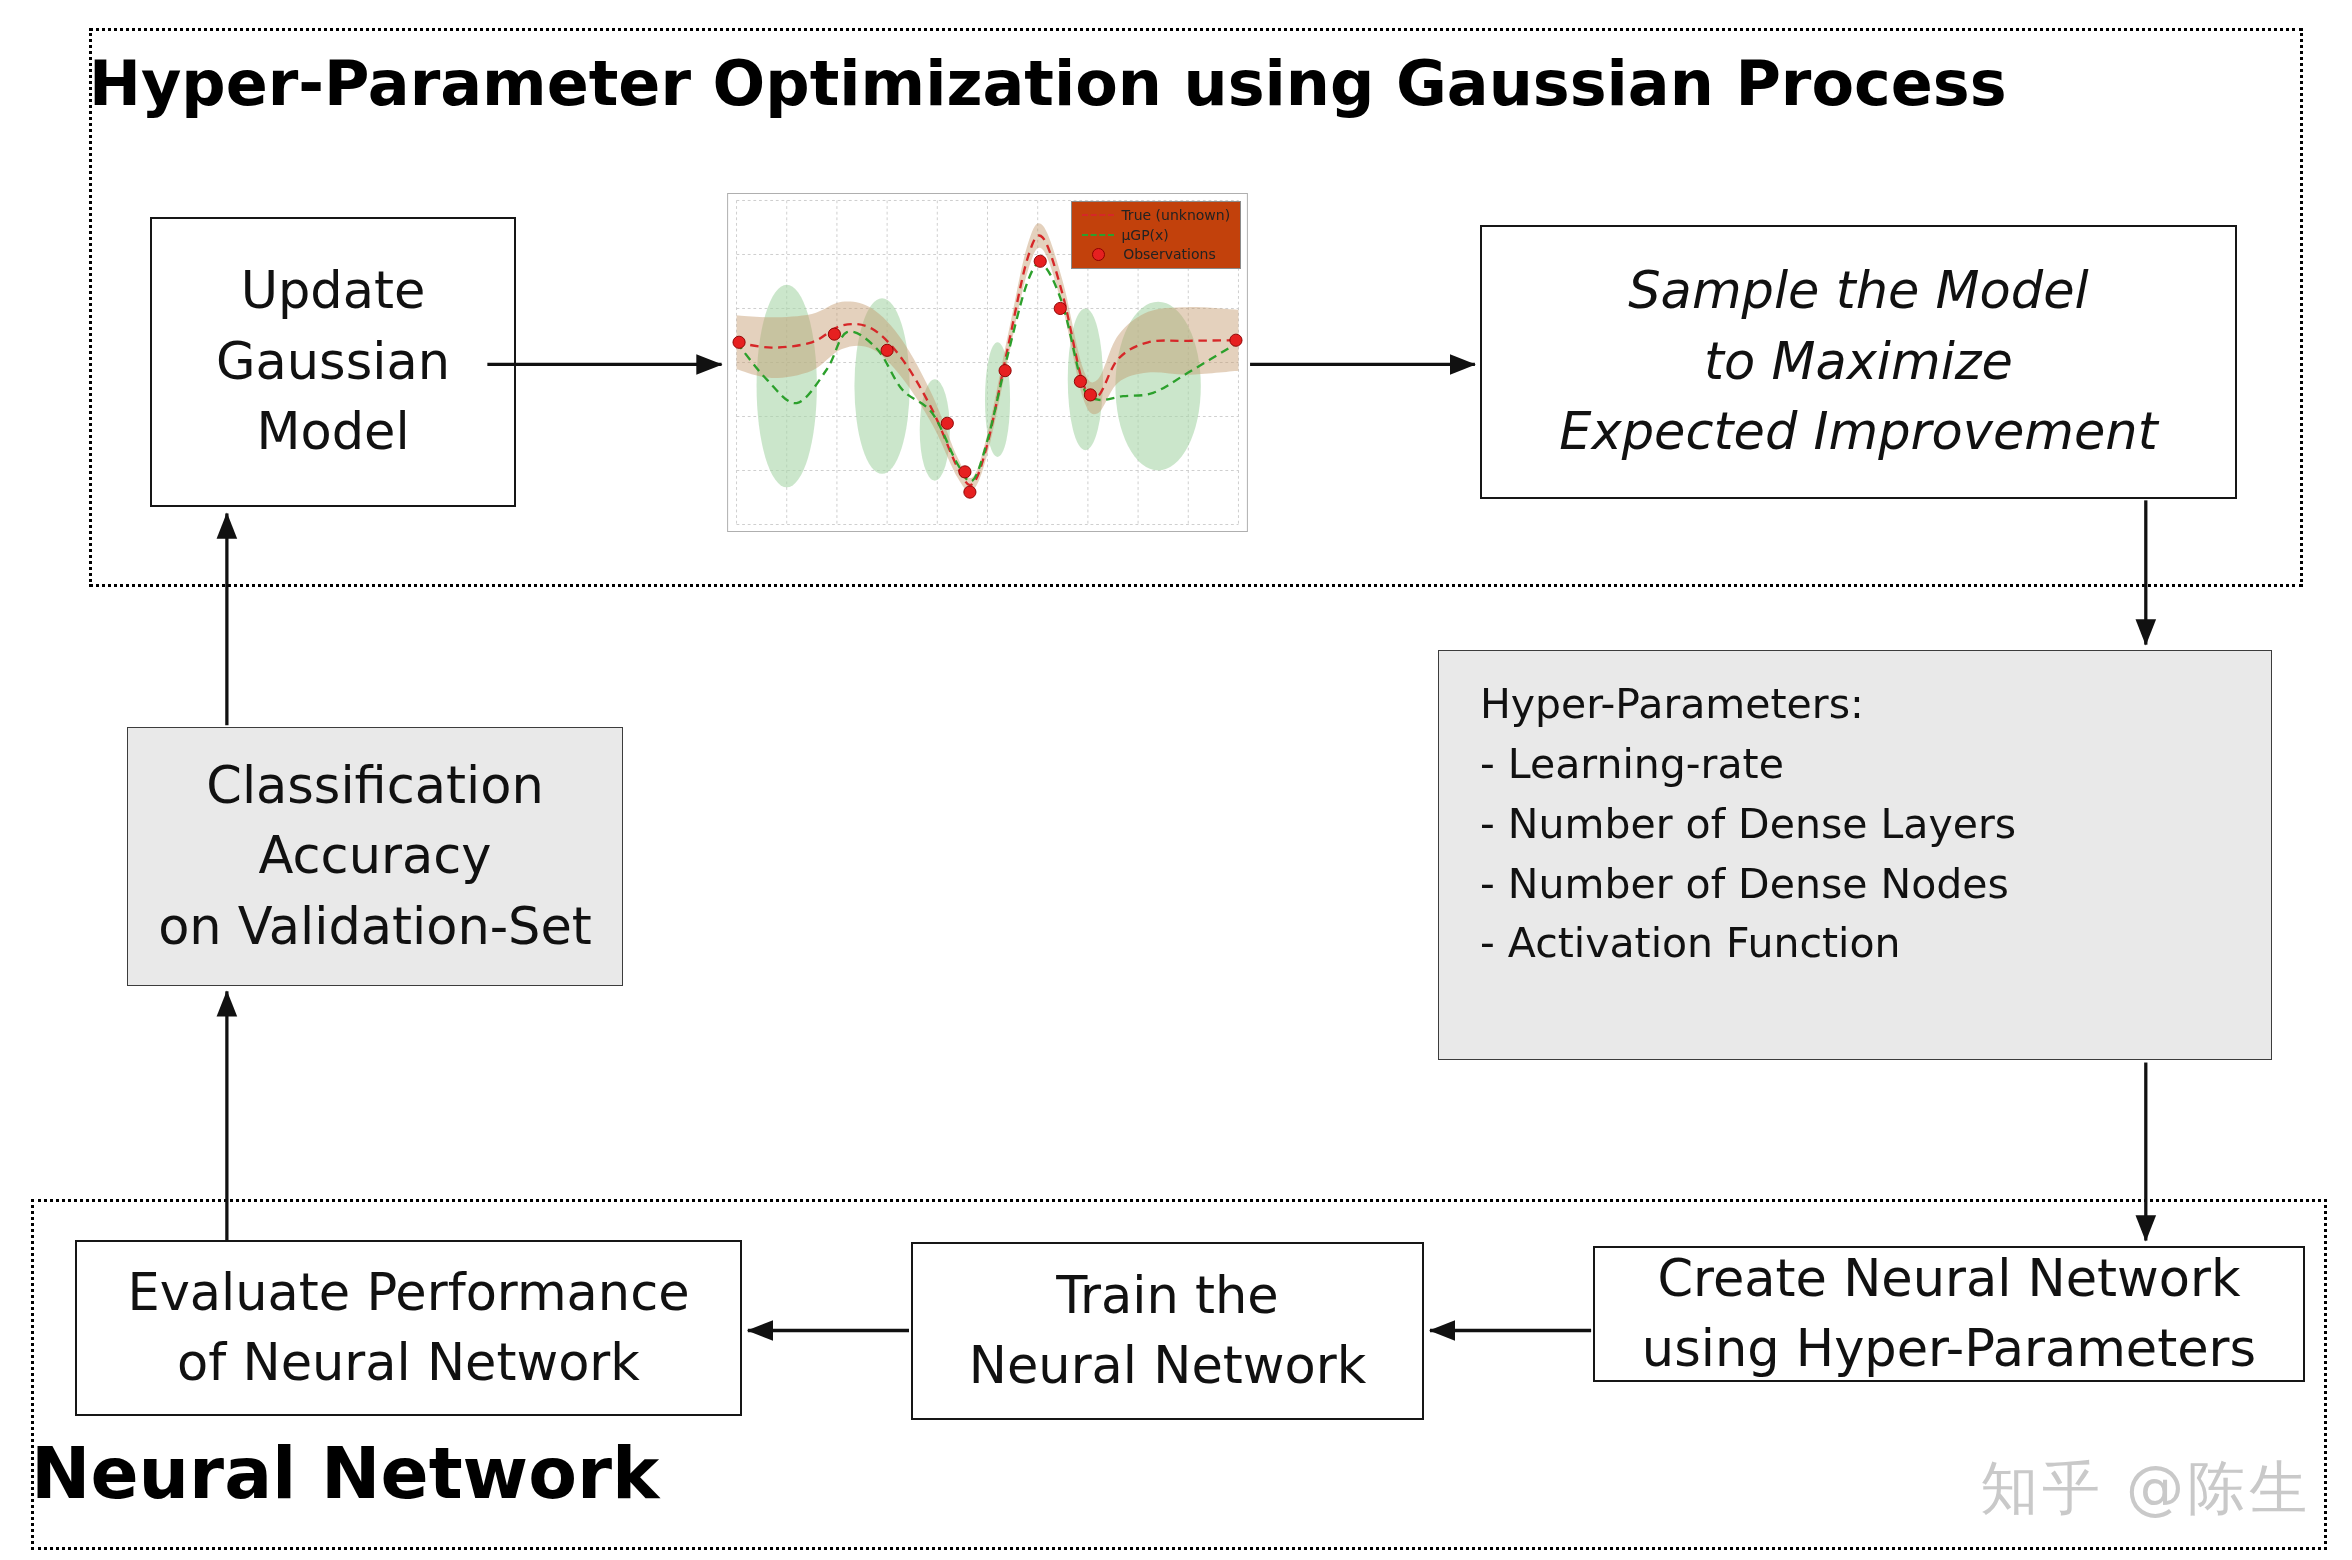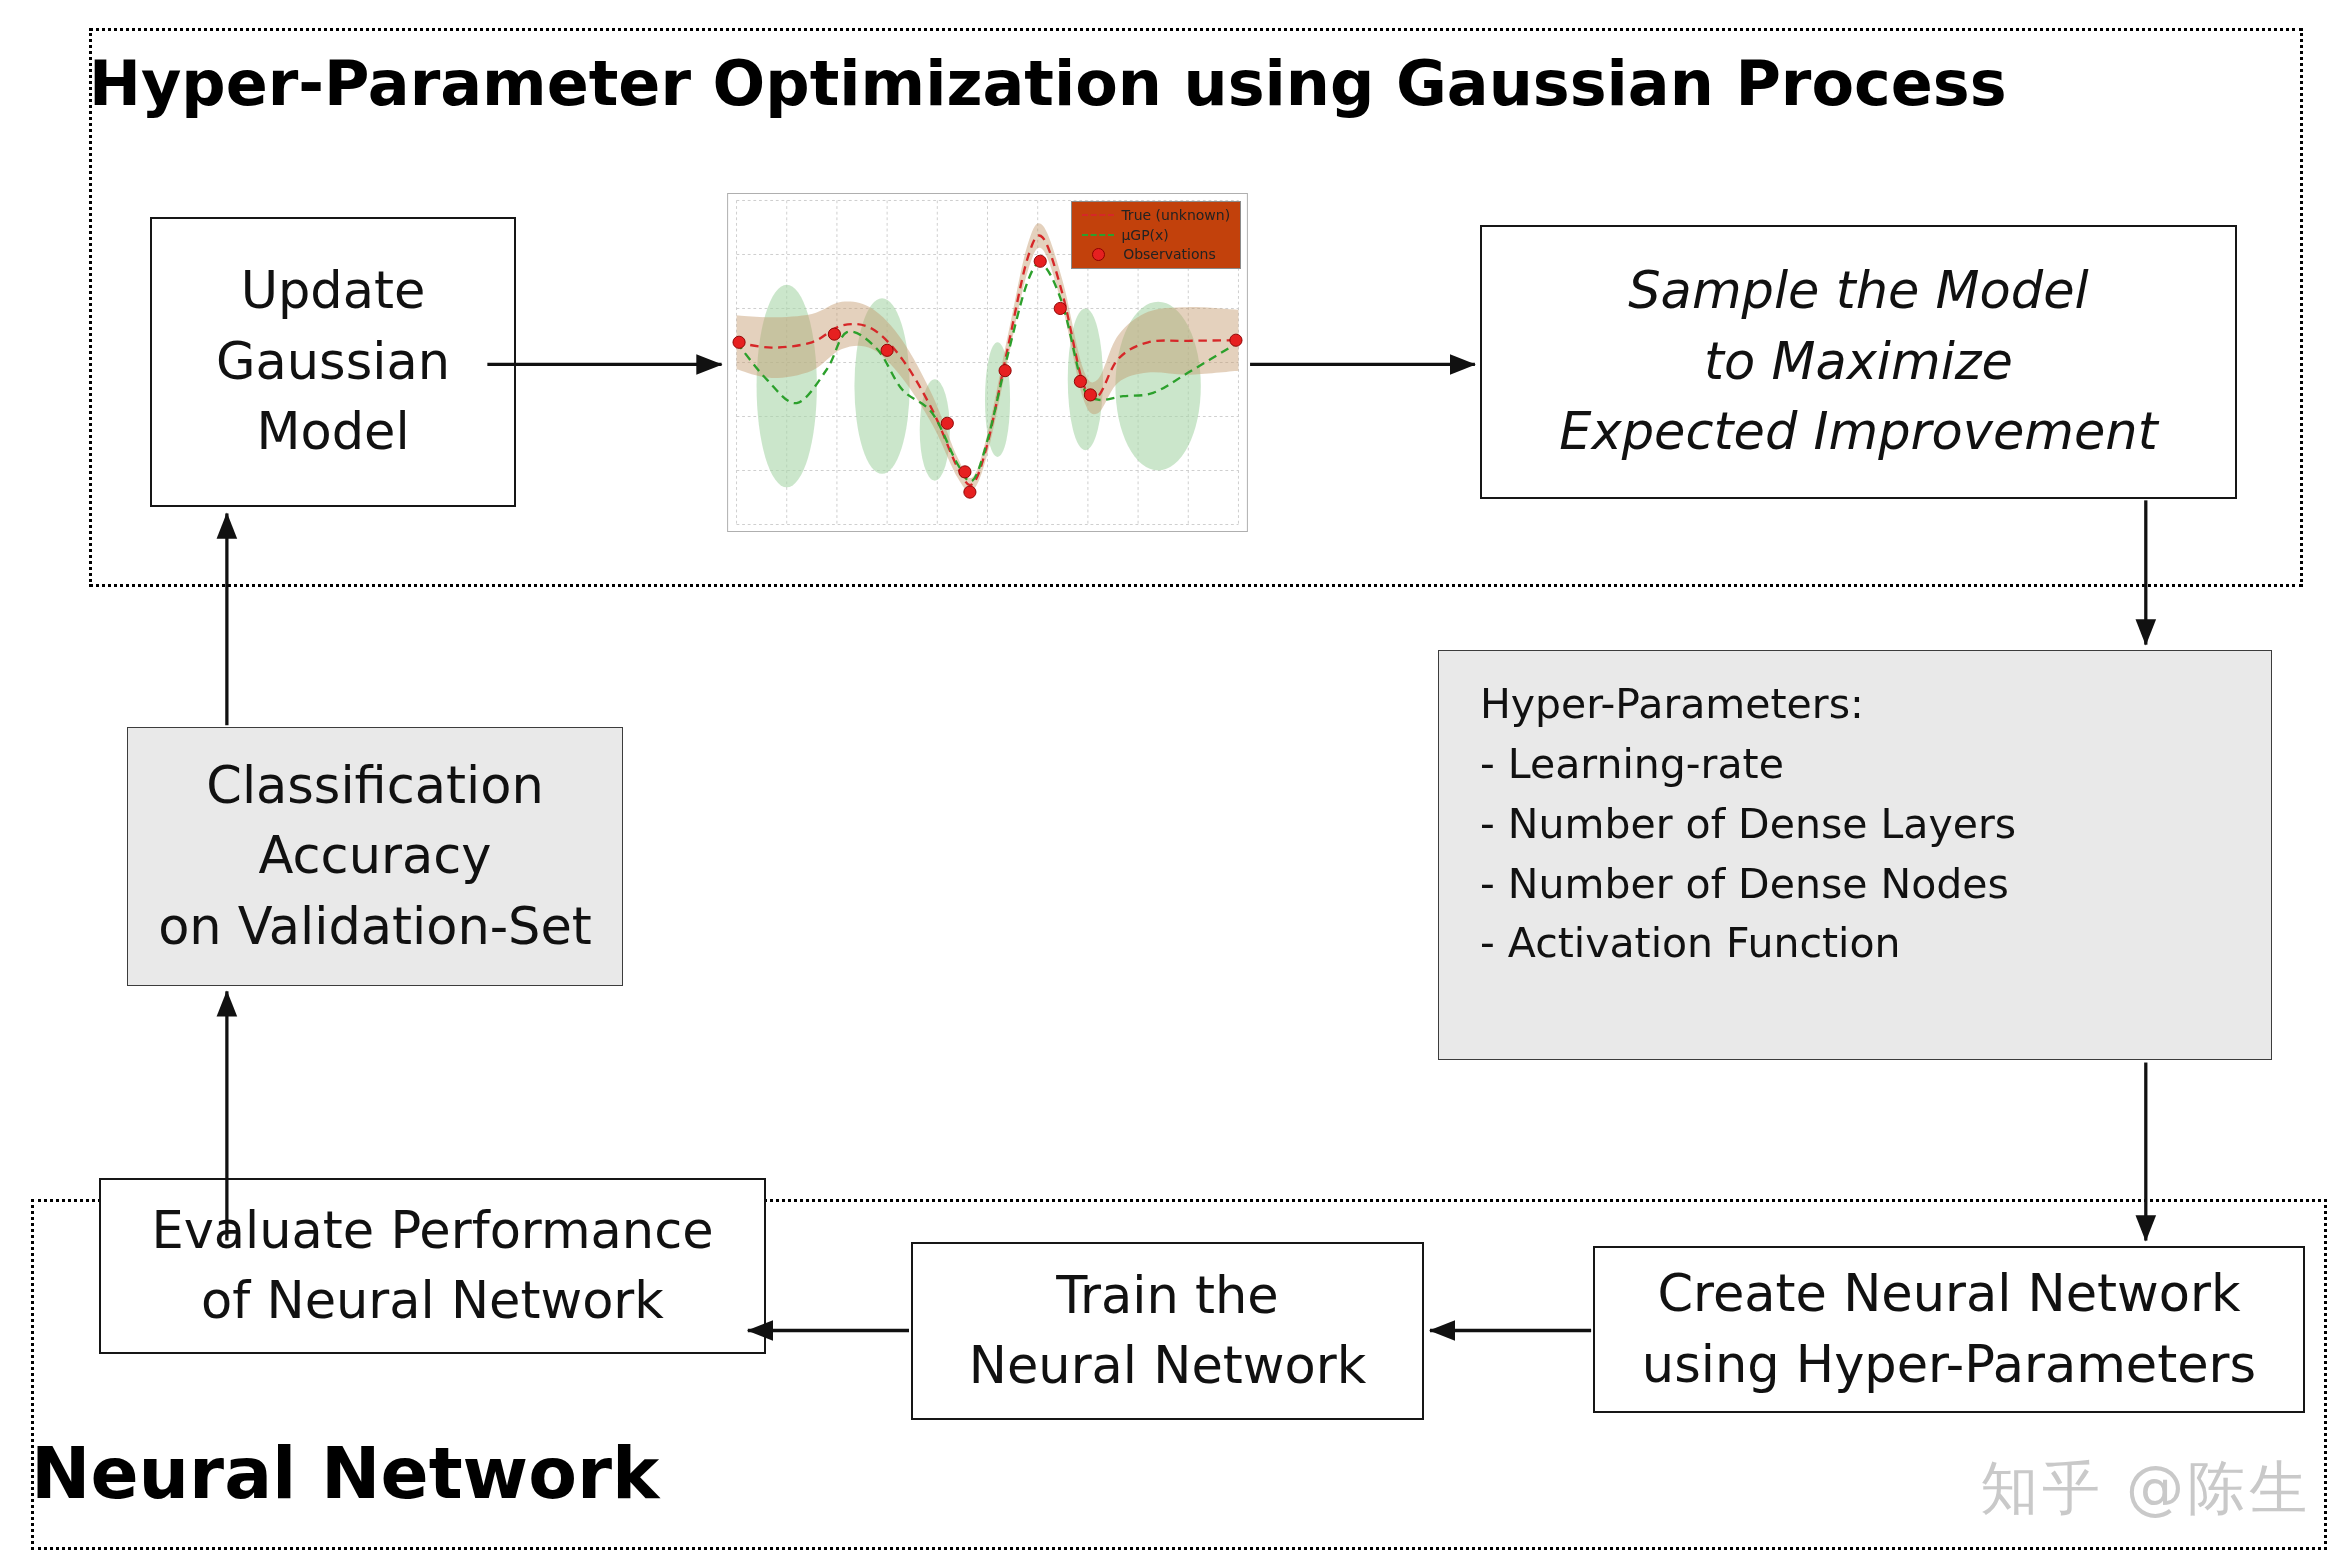--- a/index.html
+++ b/index.html
@@ -129,27 +129,27 @@
     <div>- Number of Dense Nodes</div>
     <div>- Activation Function</div>
   </div>
 
   <div class="box gray" style="left:127px;top:727px;width:496px;height:259px;">Classification
 Accuracy
 on Validation-Set</div>
 
   <div class="dotted" style="left:31px;top:1199px;width:2290px;height:345px;"></div>
 
-  <div class="box" style="left:75px;top:1178px;width:667px;height:176px;margin-left:24px;">Evaluate Performance
+  <div class="box" style="left:75px;top:1240px;width:667px;height:176px;">Evaluate Performance
 of Neural Network</div>
 
   <div class="box" style="left:911px;top:1242px;width:513px;height:178px;">Train the
 Neural Network</div>
 
-  <div class="box" style="left:1593px;top:1246px;width:712px;height:167px;">Create Neural Network
+  <div class="box" style="left:1593px;top:1246px;width:712px;height:136px;">Create Neural Network
 using Hyper-Parameters</div>
 
   <div class="section-title nn-title">Neural Network</div>
 
   <div class="watermark">知乎 @陈生</div>
 
 </div>
 
 
 </body></html>

